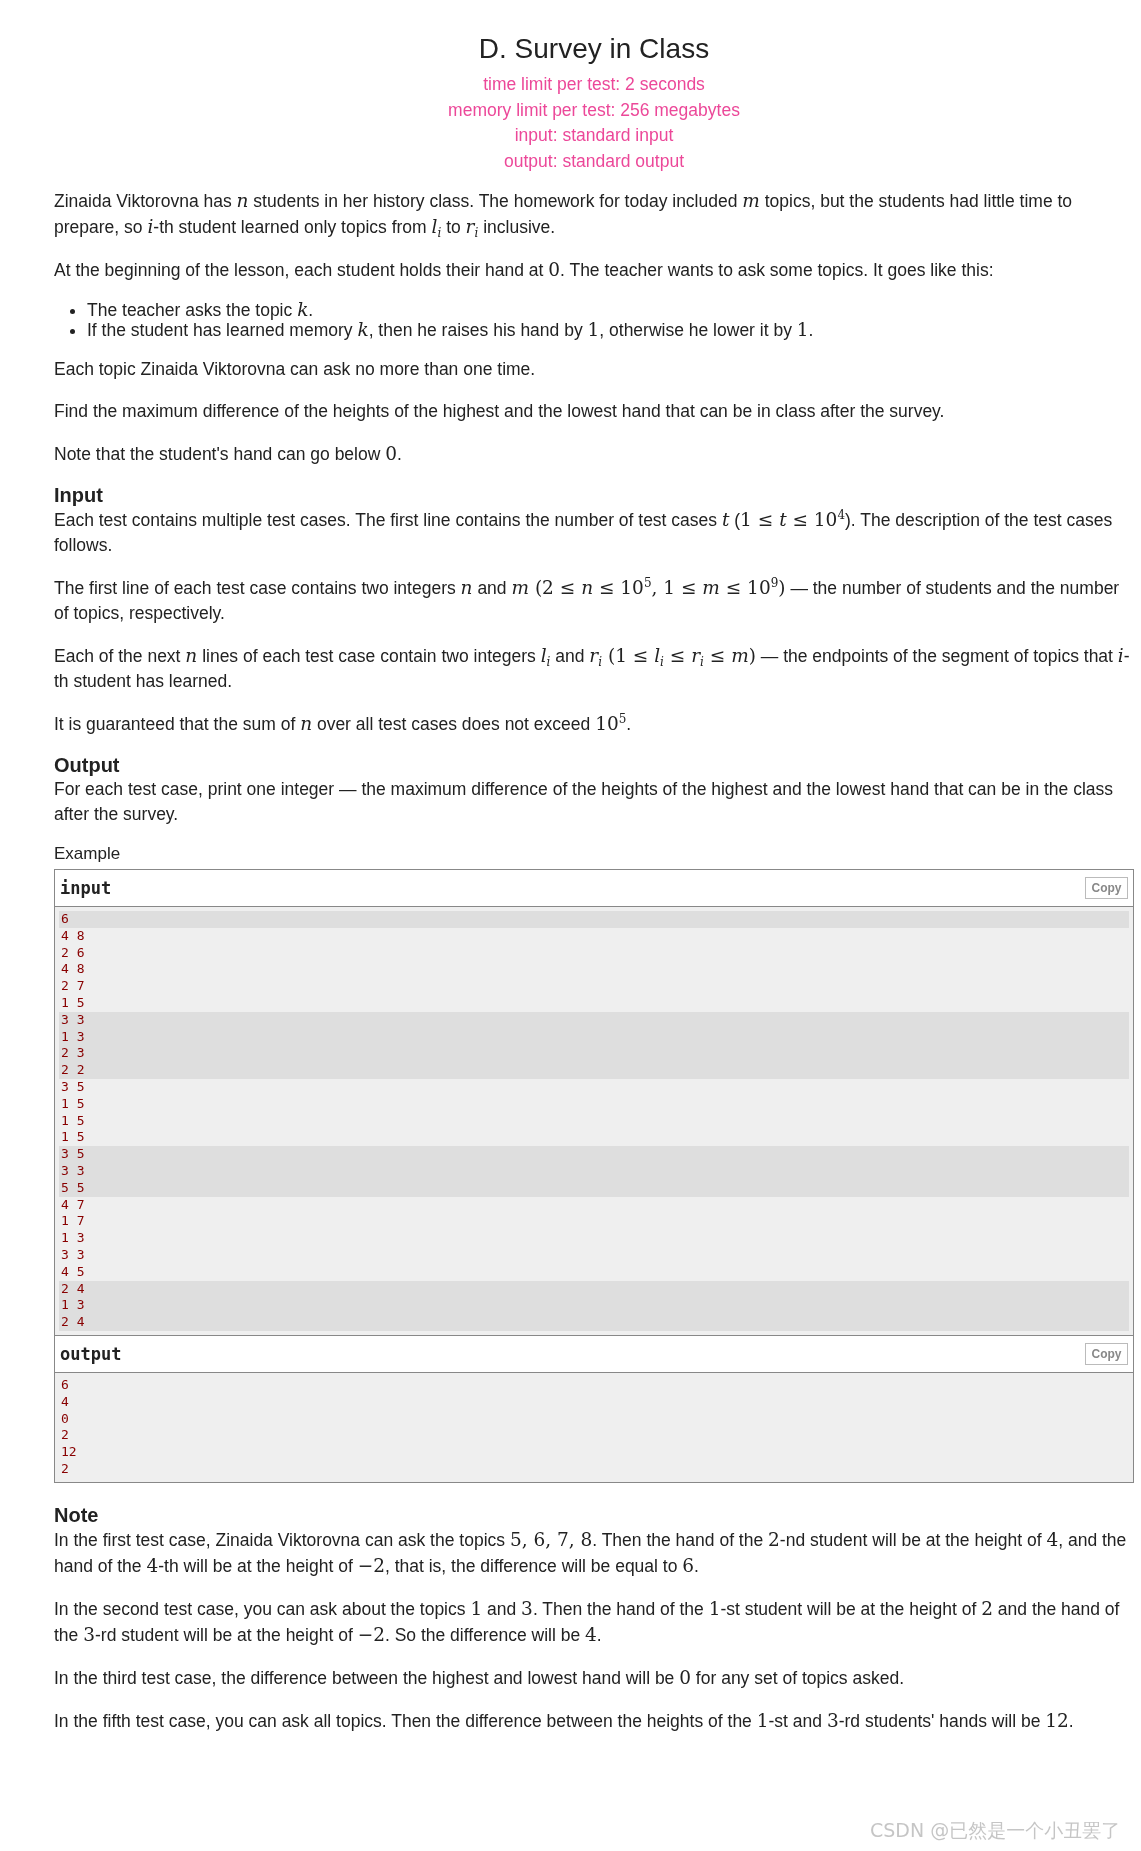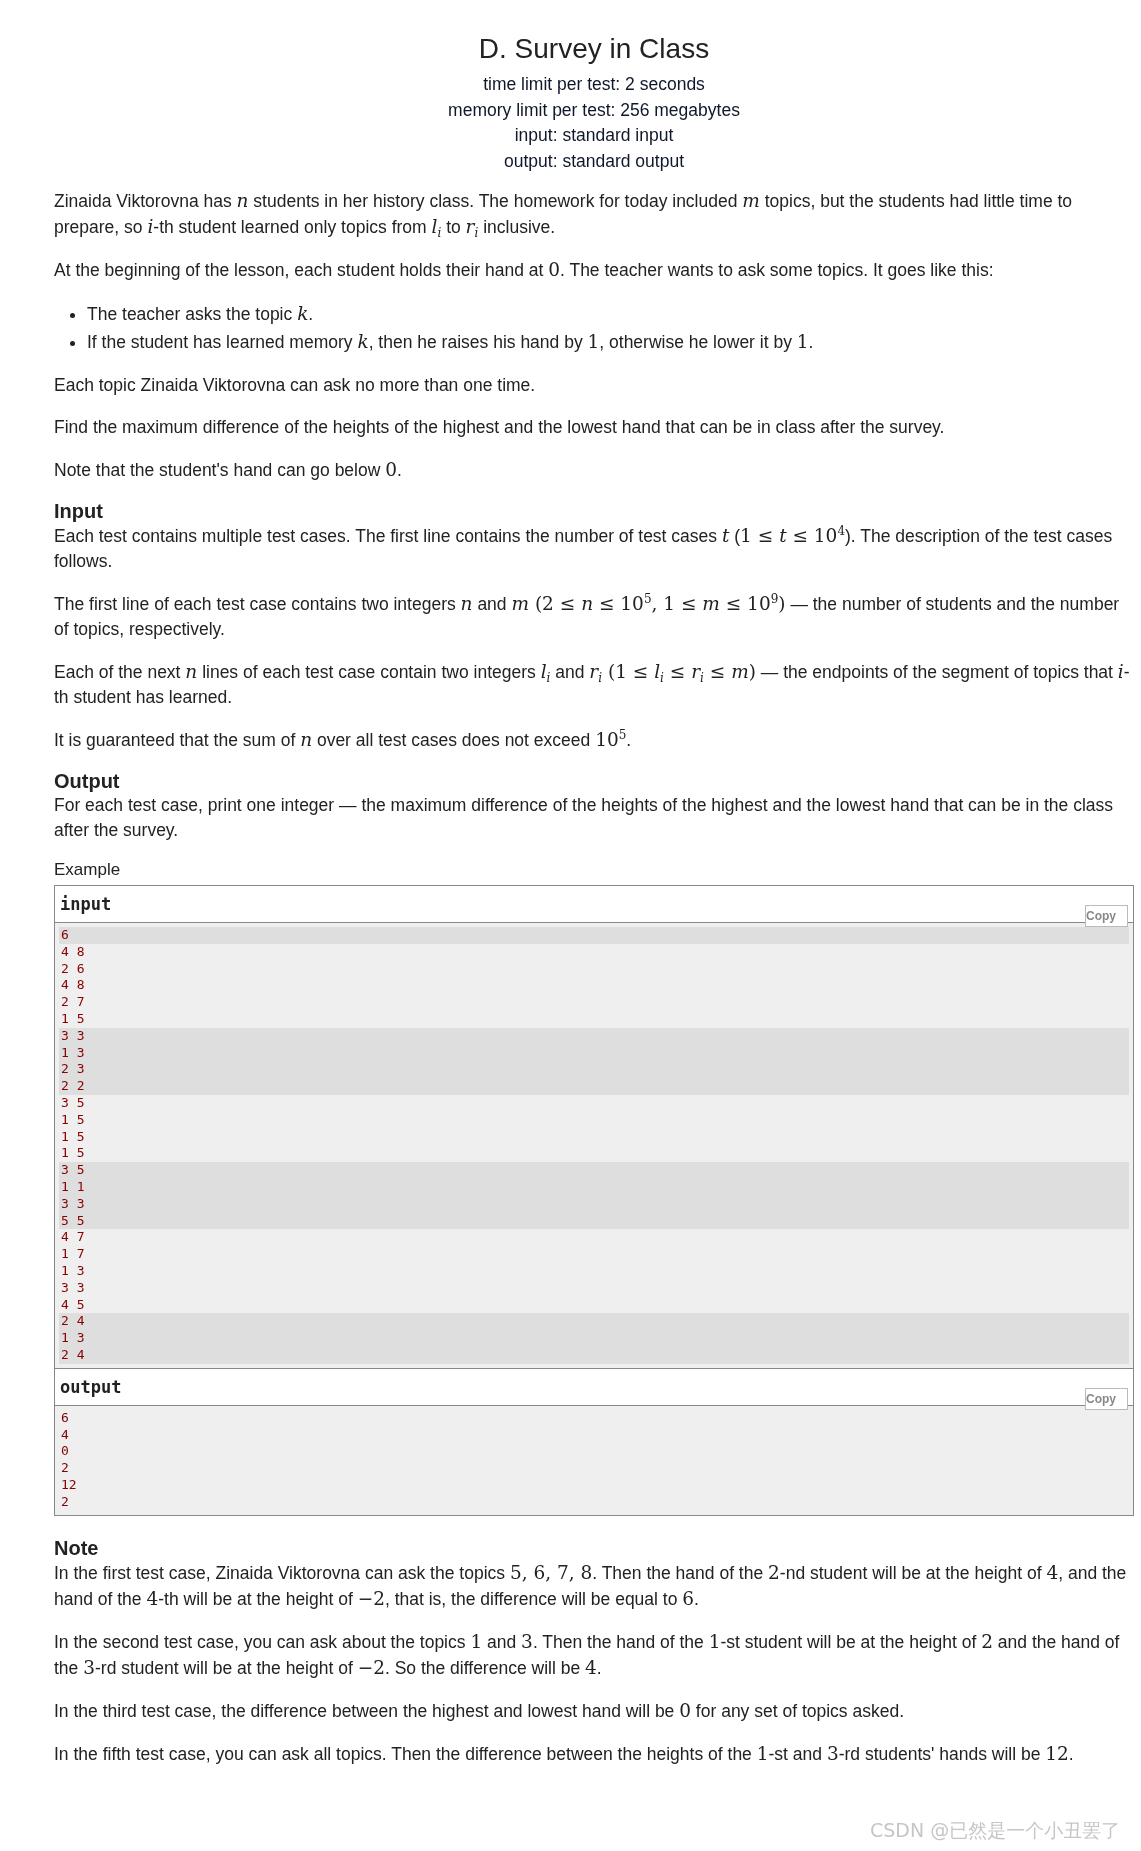--- a/index.html
+++ b/index.html
@@ -4,45 +4,45 @@
 <style>
   html, body { margin: 0; padding: 0; background: #ffffff; }
   body {
     width: 1141px; height: 1851px; overflow: hidden; position: relative;
     font-family: "Liberation Sans", sans-serif; color: #222222;
     font-size: 17.5px; line-height: 25px;
   }
   .page { position: absolute; left: 54px; top: 0; width: 1080px; }
   .header { text-align: center; padding-top: 32px; }
   .title { font-size: 28px; line-height: 34px; color: #222; margin: 0 0 6px 0; font-weight: normal; }
-  .limit { font-size: 17.5px; line-height: 25.5px; color: #0f172a; }
+  .limit { font-size: 17.5px; line-height: 25.5px; color: #ec4899; }
   .section { margin-top: 0; }
   p { margin: 0 0 17px 0; }
   .para-first { margin-top: 14px; }
   .sec-title { font-weight: bold; font-size: 20px; line-height: 23px; margin: 0; color: #222; }
   ul { margin: 0 0 17px 0; padding-left: 33px; }
-  ul li { line-height: 28px; }
+  ul li { line-height: 20px; }
   .m { font-family: "DejaVu Serif", "Liberation Serif", serif; font-size: 18.5px; }
   .mi { font-family: "DejaVu Serif", "Liberation Serif", serif; font-style: italic; font-size: 18.5px; }
   .b { font-weight: normal; }
   sup.s { font-family: "DejaVu Serif", serif; font-size: 12px; line-height: 0; vertical-align: 7px; }
   sub.s { font-family: "DejaVu Serif", serif; font-style: italic; font-size: 12px; line-height: 0; vertical-align: -4px; }
   .example-label { font-weight: normal; font-size: 17px; line-height: 20px; margin: 10px 0 5px 0; }
   .sample { border: 1px solid #888888; width: 1078px; }
   .box-head {
     position: relative; height: 36px; border-bottom: 1px solid #888888;
     font-family: "DejaVu Sans Mono", "Liberation Mono", monospace; font-weight: bold;
     font-size: 17px; line-height: 36px; padding-left: 5px; color: #222;
   }
   .box-head.second { border-top: 1px solid #888888; }
   .copy-btn {
-    position: absolute; right: 5px; top: 19px; width: 41px; height: 20px;
+    position: absolute; right: 5px; top: 7px; width: 41px; height: 20px;
     border: 1px solid #bbbbbb; background: #fff; color: #888;
     font-family: "Liberation Sans", sans-serif; font-weight: bold; font-size: 12px; line-height: 20px;
-    text-align: left; cursor: pointer;
+    text-align: center; cursor: pointer;
   }
   .pre { padding: 4px 4px 4px 4px; background: #efefef;
     font-family: "DejaVu Sans Mono", "Liberation Mono", monospace; font-size: 13px; color: #880000; }
   .line { height: 16.8px; line-height: 16.8px; padding-left: 2px; white-space: pre; }
   .line.dark { background: #dedede; }
   .out .line { height: 16.8px; }
   .watermark {
     position: absolute; left: 870px; top: 1818px; color: rgba(150,150,150,0.55);
     font-family: "DejaVu Sans", sans-serif; font-size: 19px; white-space: nowrap; pointer-events: none;
   }
@@ -104,21 +104,20 @@
           <div class="line">1 5</div>
           <div class="line dark">3 3</div>
           <div class="line dark">1 3</div>
           <div class="line dark">2 3</div>
           <div class="line dark">2 2</div>
           <div class="line">3 5</div>
           <div class="line">1 5</div>
           <div class="line">1 5</div>
           <div class="line">1 5</div>
           <div class="line dark">3 5</div>
-          <div class="line dark">1 1</div>
           <div class="line dark">3 3</div>
           <div class="line dark">5 5</div>
           <div class="line">4 7</div>
           <div class="line">1 7</div>
           <div class="line">1 3</div>
           <div class="line">3 3</div>
           <div class="line">4 5</div>
           <div class="line dark">2 4</div>
           <div class="line dark">1 3</div>
           <div class="line dark">2 4</div>

